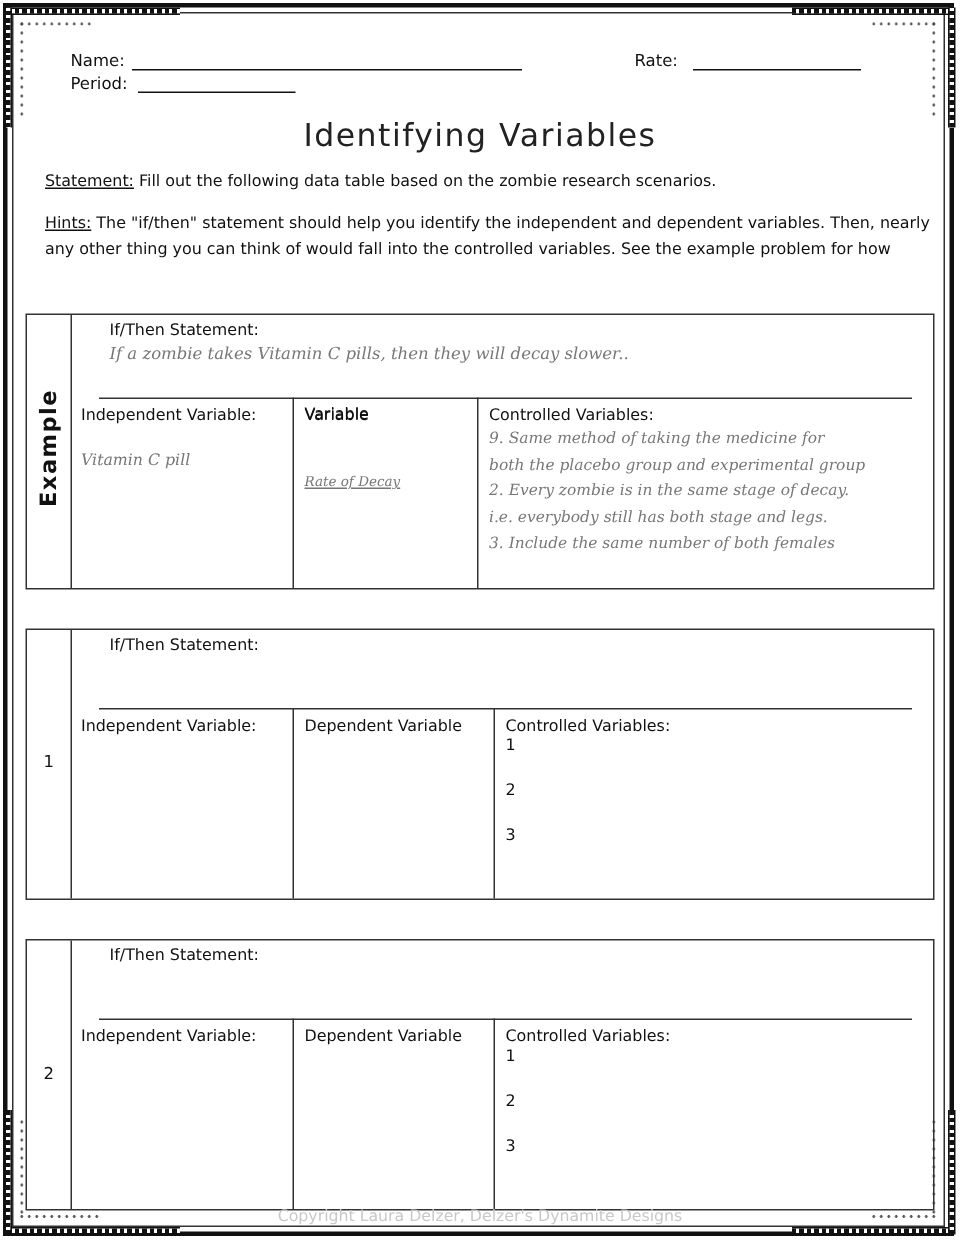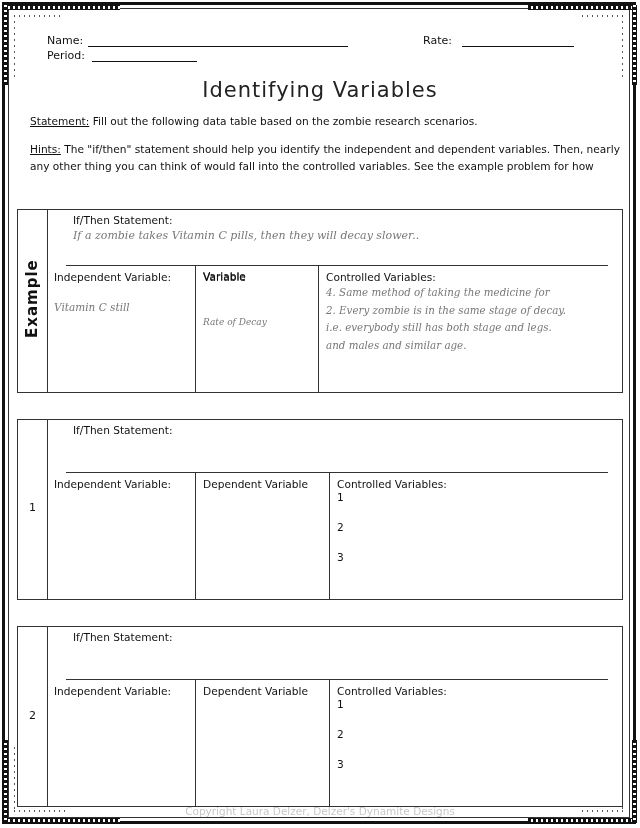--- a/index.html
+++ b/index.html
@@ -84,34 +84,35 @@
 <div class="tbl" style="top:209px;height:184px;">
   <div class="side">
     <div class="side-ex" style="left:-22px;top:83px;width:72px;text-align:center;">Example</div>
   </div>
   <div class="hrow" style="height:55px;">
     <div class="cell-lbl" style="top:3px;">If/Then Statement:</div>
     <div class="cell-lbl hand" style="top:18px;font-size:11px;">If a zombie takes Vitamin C pills, then they will decay slower..</div>
   </div>
   <div class="col" style="left:29px;width:149px;top:55px;">
     <div class="cell-lbl">Independent Variable:</div>
-    <div class="cell-lbl hand" style="top:35px;font-size:10.5px;">Vitamin C still</div>
+    <div class="cell-lbl hand" style="top:35px;font-size:10.5px;">Vitamin C pill</div>
   </div>
   <div class="col" style="left:178px;width:123px;top:55px;">
     <div class="cell-lbl">Variable</div>
     <div class="cell-lbl" style="top:4px;">Variable</div>
-    <div class="cell-lbl hand" style="top:50px;font-size:9px;">Rate of Decay</div>
+    <div class="cell-lbl hand" style="top:50px;font-size:9px;text-decoration:underline;">Rate of Decay</div>
   </div>
   <div class="col last" style="left:301px;right:0;top:55px;">
     <div class="cell-lbl">Controlled Variables:</div>
     <div class="cell-lbl hand" style="top:19px;font-size:10.3px;line-height:17.5px;">
-      <div>4.  Same method of taking the medicine for</div>
+      <div>9.  Same method of taking the medicine for</div>
+      <div>both the placebo group and experimental group</div>
       <div>2.  Every zombie is in the same stage of decay.</div>
       <div>i.e. everybody still has both stage and legs.</div>
-      <div>and males and similar age.</div>
+      <div>3.  Include the same number of both females</div>
     </div>
   </div>
 </div>
 
 <div class="tbl" style="top:419px;height:181px;">
   <div class="side">
     <div class="side-num" style="top:81px;">1</div>
   </div>
   <div class="hrow" style="height:52px;">
     <div class="cell-lbl" style="top:3px;">If/Then Statement:</div>

